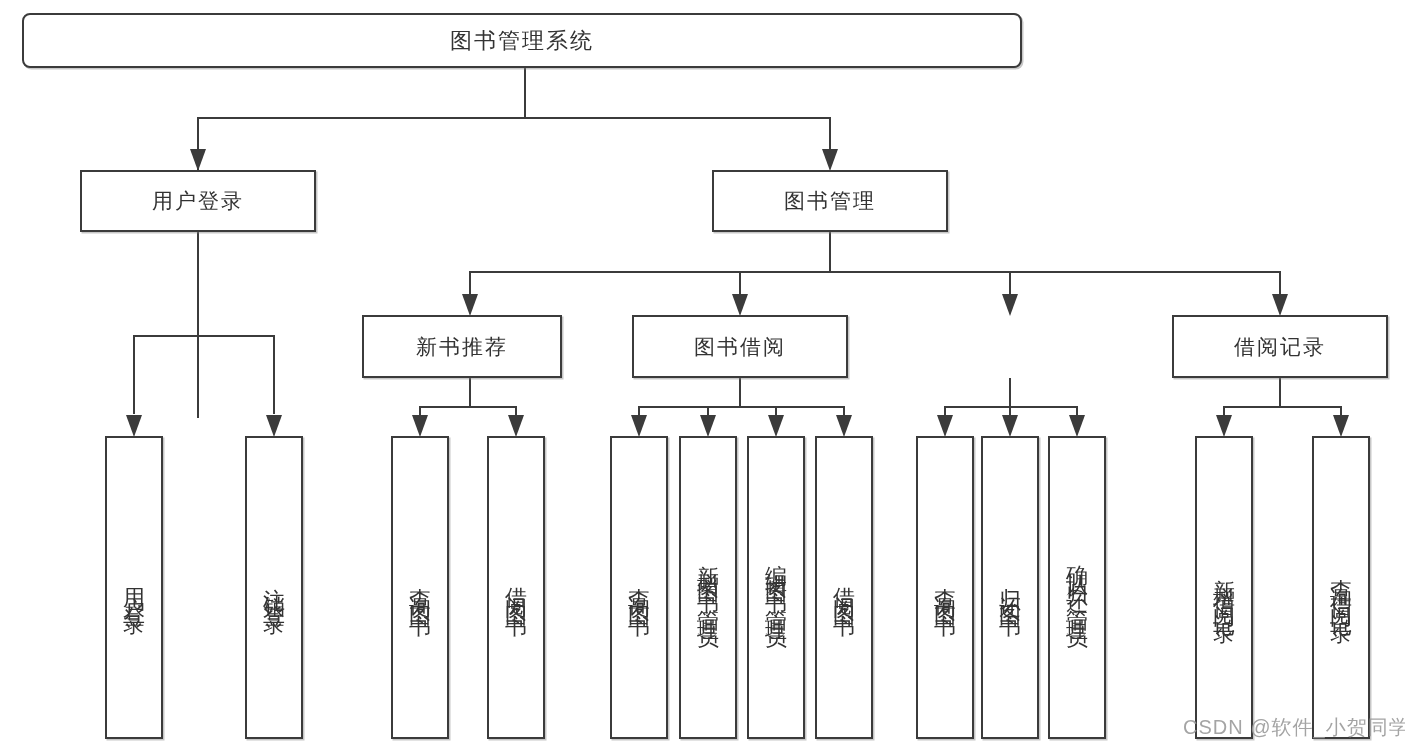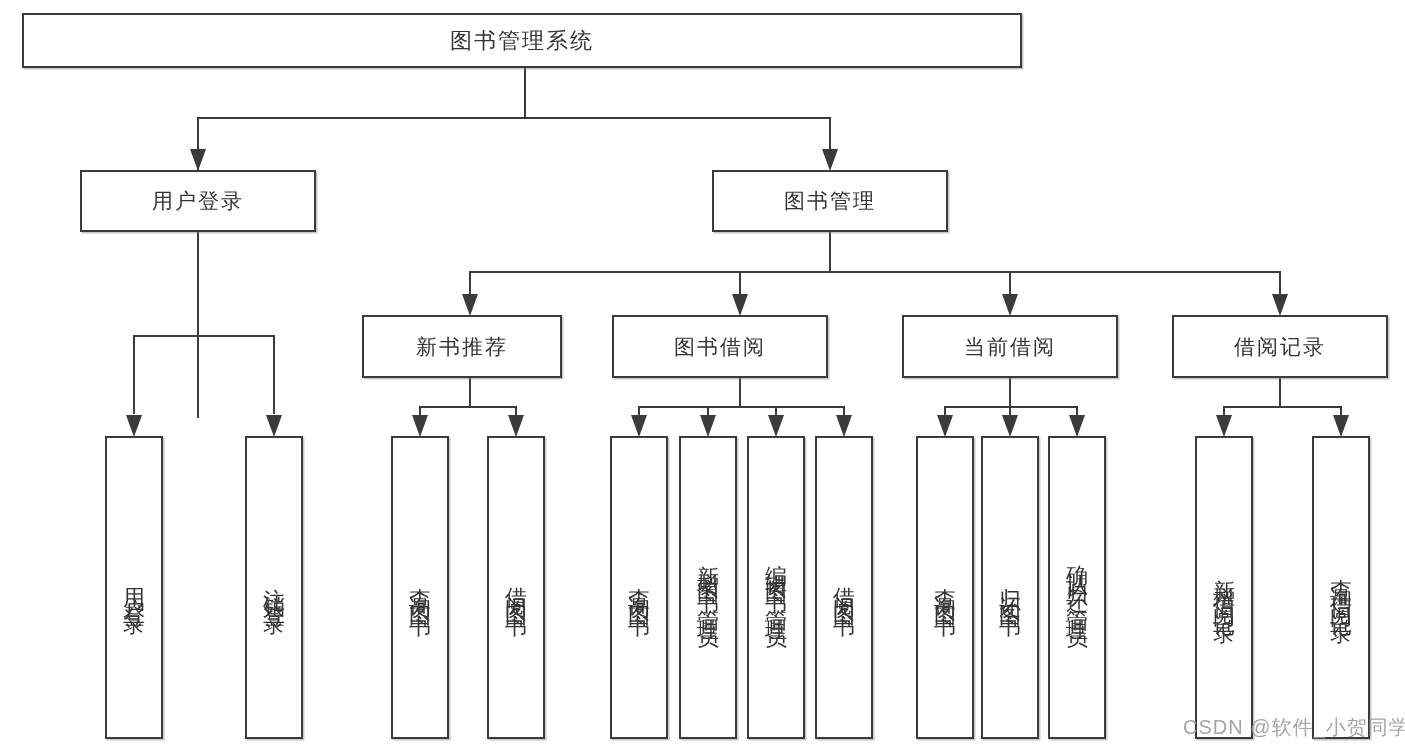--- a/index.html
+++ b/index.html
@@ -62,39 +62,36 @@
       <polygon points="768,415 784,415 776,437"></polygon>
       <polygon points="836,415 852,415 844,437"></polygon>
       <polygon points="937,415 953,415 945,437"></polygon>
       <polygon points="1002,415 1018,415 1010,437"></polygon>
       <polygon points="1069,415 1085,415 1077,437"></polygon>
       <polygon points="1216,415 1232,415 1224,437"></polygon>
       <polygon points="1333,415 1349,415 1341,437"></polygon>
     </g>
   </svg>
 
-  <div class="node root h" style="left:22px; top:13px; width:1000px; height:55px;">
+  <div class="node root h" style="left:22px; top:13px; width:1000px; height:55px;border-radius:8px;">
     <span>图书管理系统</span>
   </div>
 
   <div class="node h" style="left:80px; top:170px; width:236px; height:62px;">
     <span>用户登录</span>
   </div>
   <div class="node h" style="left:712px; top:170px; width:236px; height:62px;">
     <span>图书管理</span>
   </div>
 
   <div class="node h" style="left:362px; top:315px; width:200px; height:63px;">
     <span>新书推荐</span>
   </div>
-  <div class="node h" style="left:612px; top:315px; width:216px; height:63px;">
+  <div class="node h" style="left:632px; top:315px; width:216px; height:63px;">
     <span>图书借阅</span>
-  </div>
-  <div class="node h" style="left:902px; top:315px; width:216px; height:63px;">
-    <span>当前借阅</span>
   </div>
   <div class="node h" style="left:1172px; top:315px; width:216px; height:63px;">
     <span>借阅记录</span>
   </div>
 
   <div class="node leaf" style="left:105px; top:436px; width:58px; height:303px;">
     <span>用户登录</span>
   </div>
   <div class="node leaf" style="left:245px; top:436px; width:58px; height:303px;">
     <span>注销登录</span>

